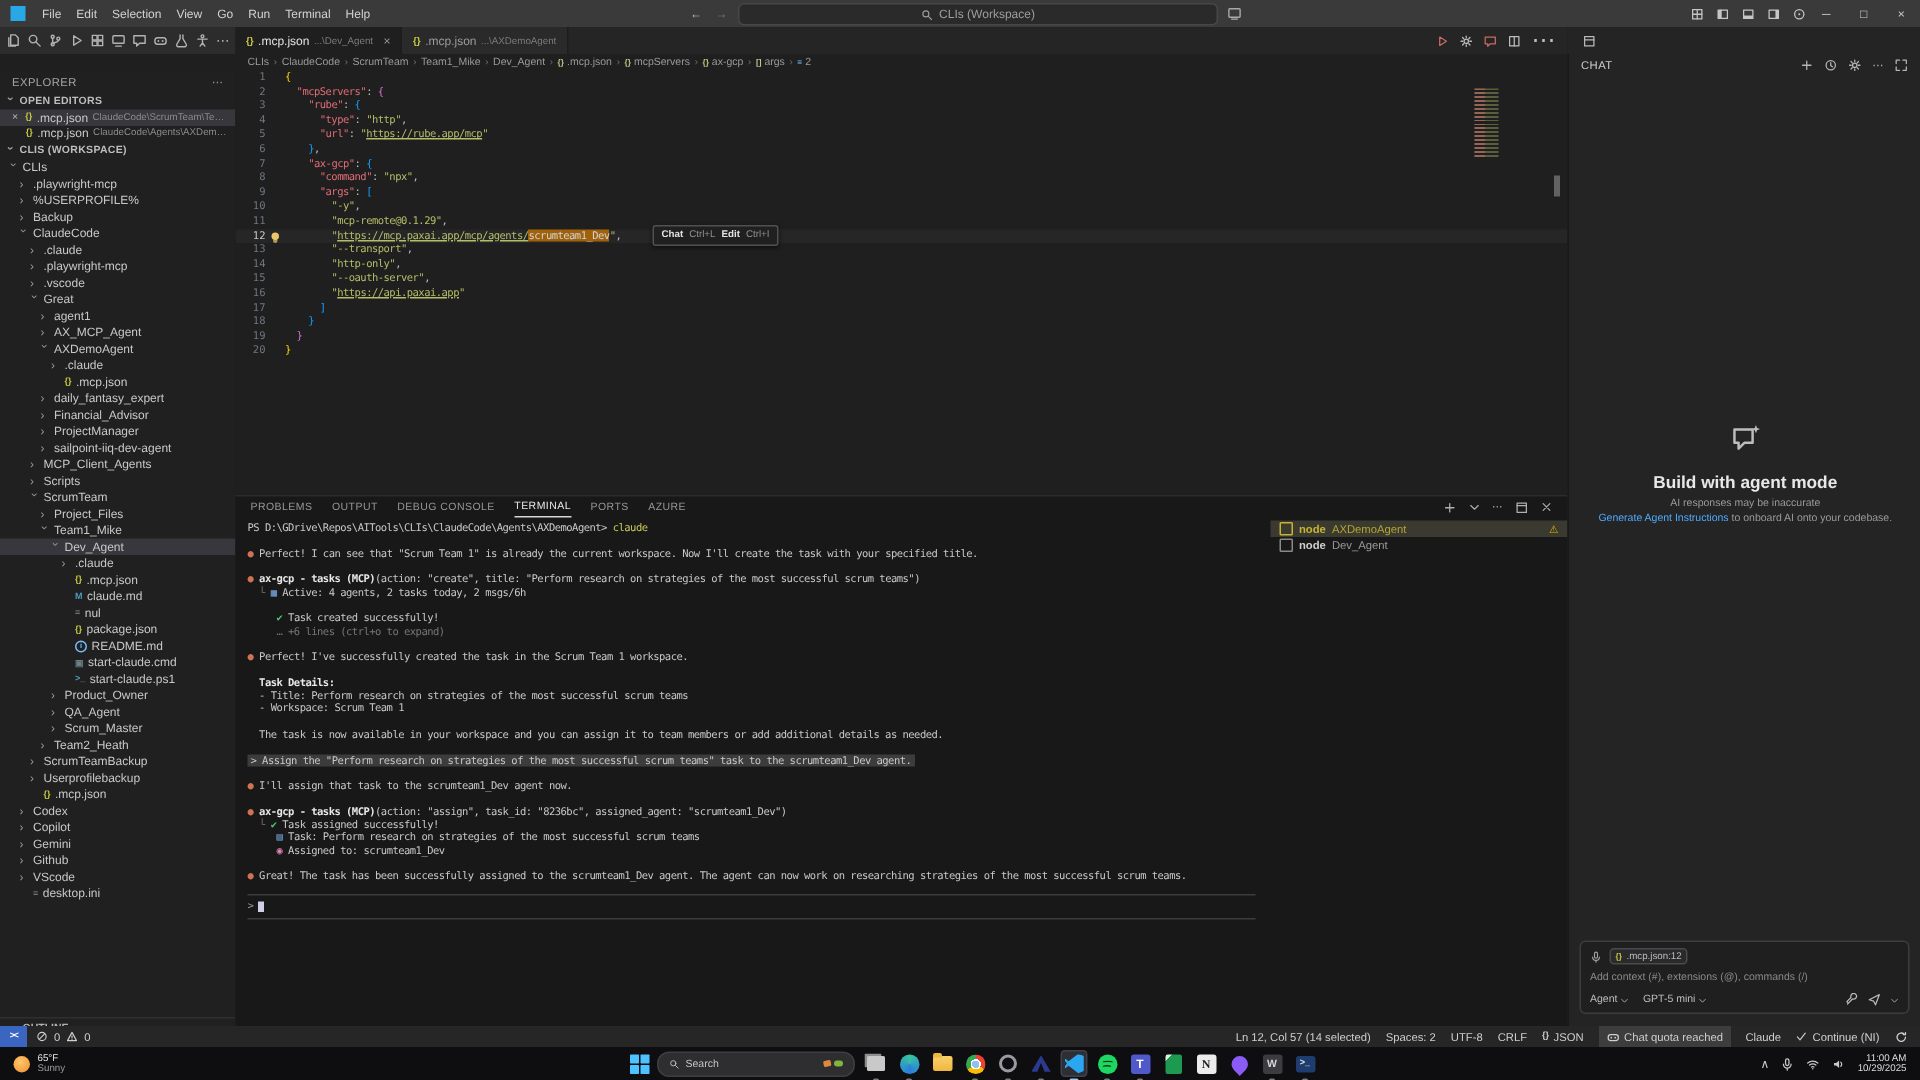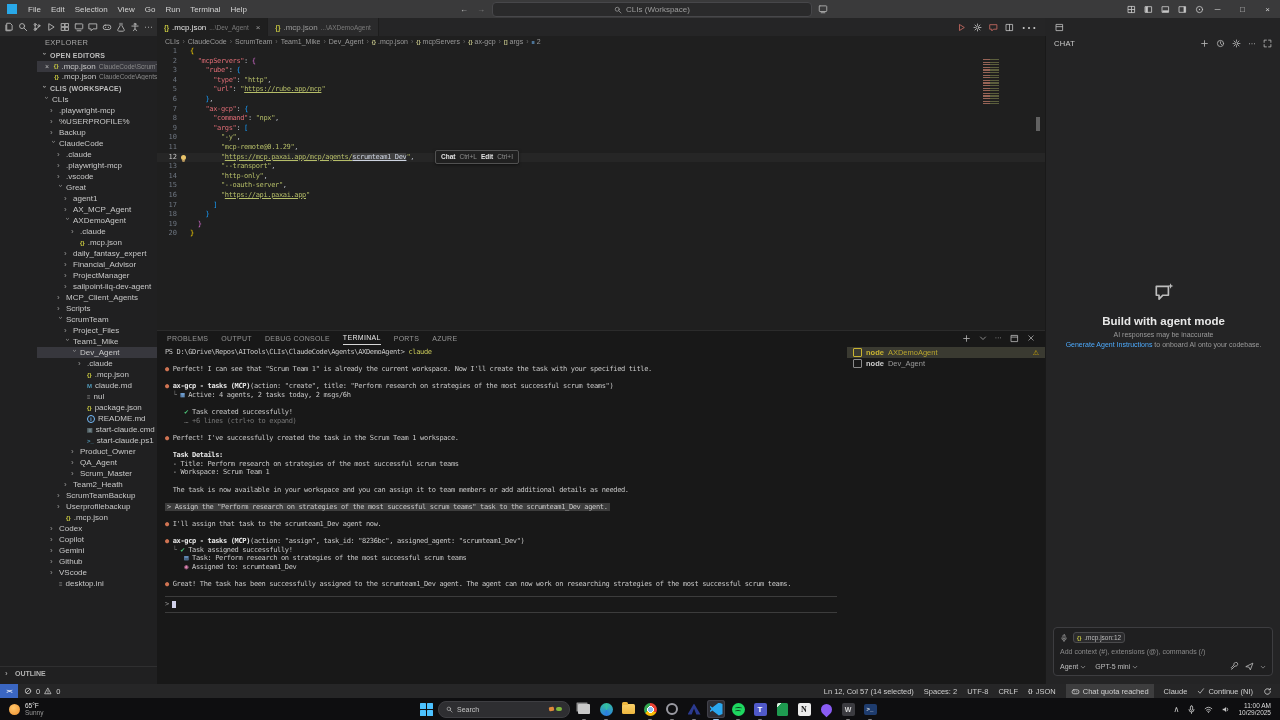--- a/index.html
+++ b/index.html
@@ -30,21 +30,21 @@
   .tabico{color:#cbcb41;font-size:6.5px;font-weight:bold;}
   .th{font-size:6.5px;color:#7b7b7b;}
   .tx{margin-left:4px;color:#9b9b9b;}
   #editoractions{margin-left:auto;display:flex;align-items:center;gap:7px;color:#bdbdbd;padding-right:8px;}
   #editoractions .svgi{width:9px;height:9px;}
   #editoractions .redish{color:#c96b63;}
   #paneltopstrip{position:absolute;left:1045px;top:18px;width:235px;height:18px;background:#242425;display:flex;align-items:center;padding-left:10px;color:#b9b9b9;box-sizing:border-box;}
   #paneltopstrip .svgi{width:10px;height:10px;}
 
   
-  #sidebar{position:absolute;left:0;top:36px;width:157px;height:648px;background:#202021;overflow:hidden;font-size:8px;color:#c8c8c8;padding-left:37px;}
+  #sidebar{position:absolute;left:0;top:48px;width:157px;height:648px;background:#202021;overflow:hidden;font-size:8px;color:#c8c8c8;}
   .sbhead{height:13px;display:flex;align-items:center;padding:0 8px;color:#a5a5a5;font-size:7.5px;letter-spacing:.3px;}
   .sbhead .dots{margin-left:auto;color:#9a9a9a;}
   .secthead{height:12px;display:flex;align-items:center;gap:3px;padding:0 4px;font-weight:bold;font-size:7px;color:#bdbdbd;letter-spacing:.2px;}
   .oerow{height:10.5px;display:flex;align-items:center;gap:3px;padding:0 4px 0 8px;white-space:nowrap;overflow:hidden;}
   .oerow.sel{background:#37373d;}
   .oeclose{color:#bcbcbc;width:7px;font-size:7px;}
   .fico{font-size:6px;font-weight:bold;flex:none;}
   .fico.json{color:#cbcb41;}
   .fico.md{color:#519aba;}
   .fico.info{color:#75beff;border:.5px solid #75beff;border-radius:50%;width:6px;height:6px;line-height:6px;text-align:center;font-size:5px;}
@@ -67,21 +67,21 @@
   #codearea{position:relative;font-family:"DejaVu Sans Mono",monospace;font-size:7px;line-height:9.6px;letter-spacing:-.35px;}
   .cl{display:flex;height:9.6px;align-items:center;}
   .cl.active{background:rgba(255,255,255,.035);}
   .ln{width:20px;text-align:right;color:#6e7681;flex:none;letter-spacing:0;}
   .cl.active .ln{color:#c6c6c6;}
   .bulbslot{width:13px;flex:none;display:flex;justify-content:center;}
   .bulb{width:5px;height:5px;border-radius:50%;background:#e9c46a;box-shadow:0 3px 0 -1px #b5955a;}
   .ct{white-space:pre;}
   .tk-pu{color:#b8bec8;}.tk-k{color:#e06c75;}.tk-s{color:#b5bd68;}
   .tk-lk{color:#b5bd68;text-decoration:underline;}
-  .tk-sel{color:#cdd3e0;background:#404040;text-decoration:underline;text-align:right;}
+  .tk-sel{color:#cdd3e0;background:#a16207;text-align:right;}
   .tk-b1{color:#ffd700;}.tk-b2{color:#da70d6;}.tk-b3{color:#179fff;}
   #inlinehint{position:absolute;left:278px;top:103px;display:flex;gap:4px;align-items:center;background:#202020;border:1px solid #515151;border-radius:2px;padding:1px 5px;font-family:"Liberation Sans",sans-serif;font-size:6.5px;letter-spacing:0;box-shadow:0 1px 3px rgba(0,0,0,.5);}
   #inlinehint b{color:#e3e3e3;font-weight:bold;}
   #inlinehint span{color:#8f8f8f;}
   #minimap{position:absolute;left:826px;top:12px;width:16px;height:46px;background:repeating-linear-gradient(to bottom,rgba(181,189,104,.4) 0 1.2px,transparent 1.2px 2.6px);}
   #minimap::before{content:"";position:absolute;left:0;top:0;width:7px;height:100%;background:repeating-linear-gradient(to bottom,rgba(224,108,117,.45) 0 1.2px,transparent 1.2px 2.6px);}
   #scrollmark{position:absolute;right:5px;top:70px;width:4px;height:14px;background:rgba(255,255,255,.3);}
 
   
   #panel{position:absolute;left:157px;top:330px;width:888px;height:354px;background:#181818;border-top:1px solid #2b2b2b;box-sizing:border-box;}

